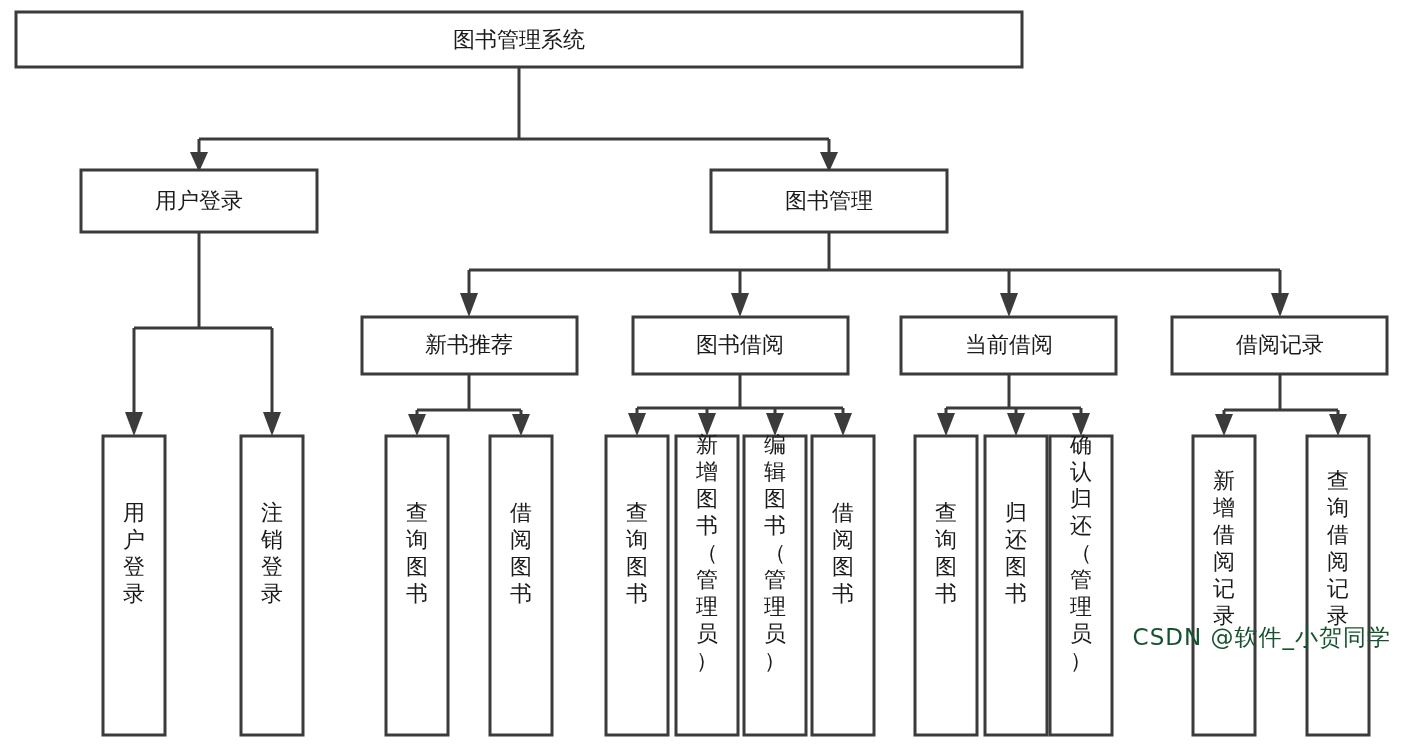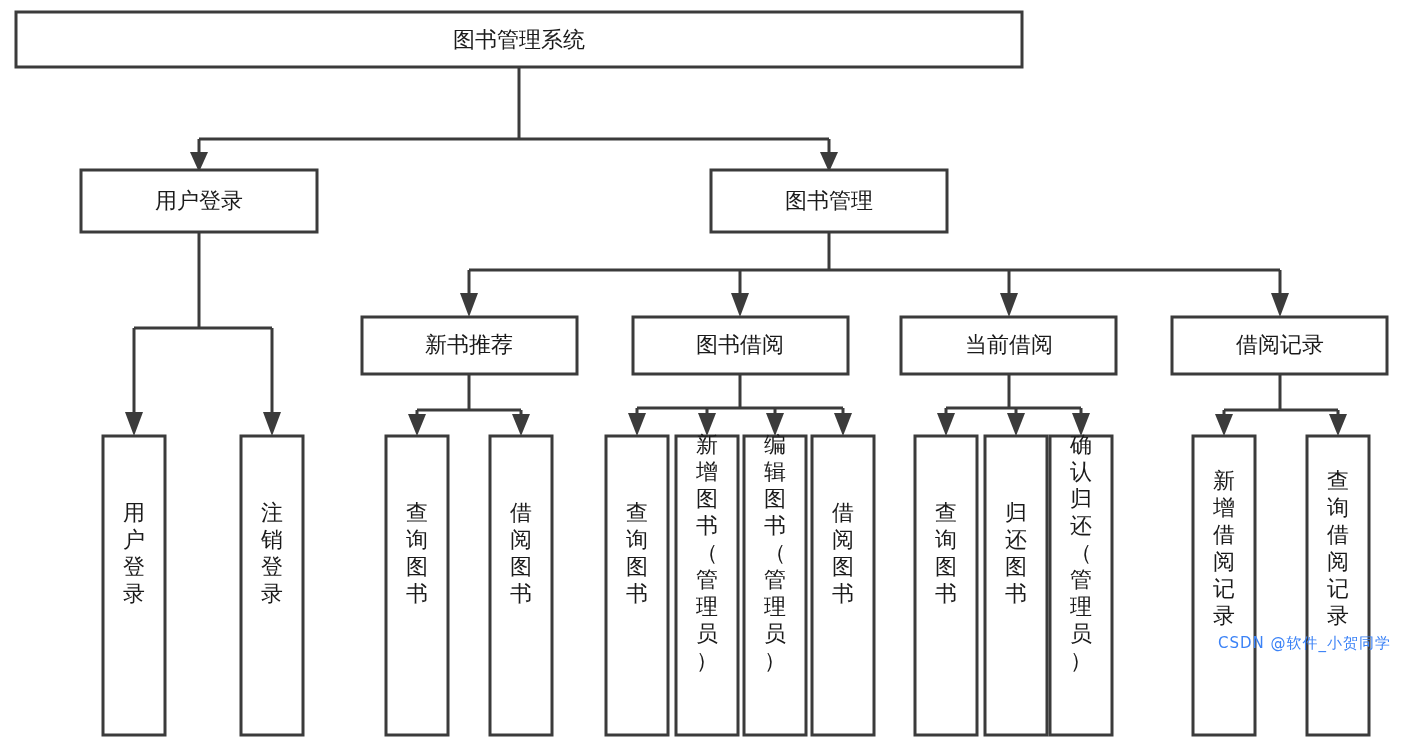--- a/index.html
+++ b/index.html
@@ -21,22 +21,22 @@
   }
   .vtext{
     fill:#1a1a1a;
     font-family:"DejaVu Sans","Liberation Sans",sans-serif;
     font-size:22px;
     text-anchor:middle;
   }
   .watermark{
     position:absolute;
     right:14px;bottom:6px;
-    color:#3b82f6;
-    font-size:15px;
+    color:#14532d;
+    font-size:23px;
     font-family:"DejaVu Sans","Liberation Sans",sans-serif;
     letter-spacing:1px;
     white-space:nowrap;
     user-select:none;
     margin-left:12px;
   }
 </style>
 </head>
 <body>
 

